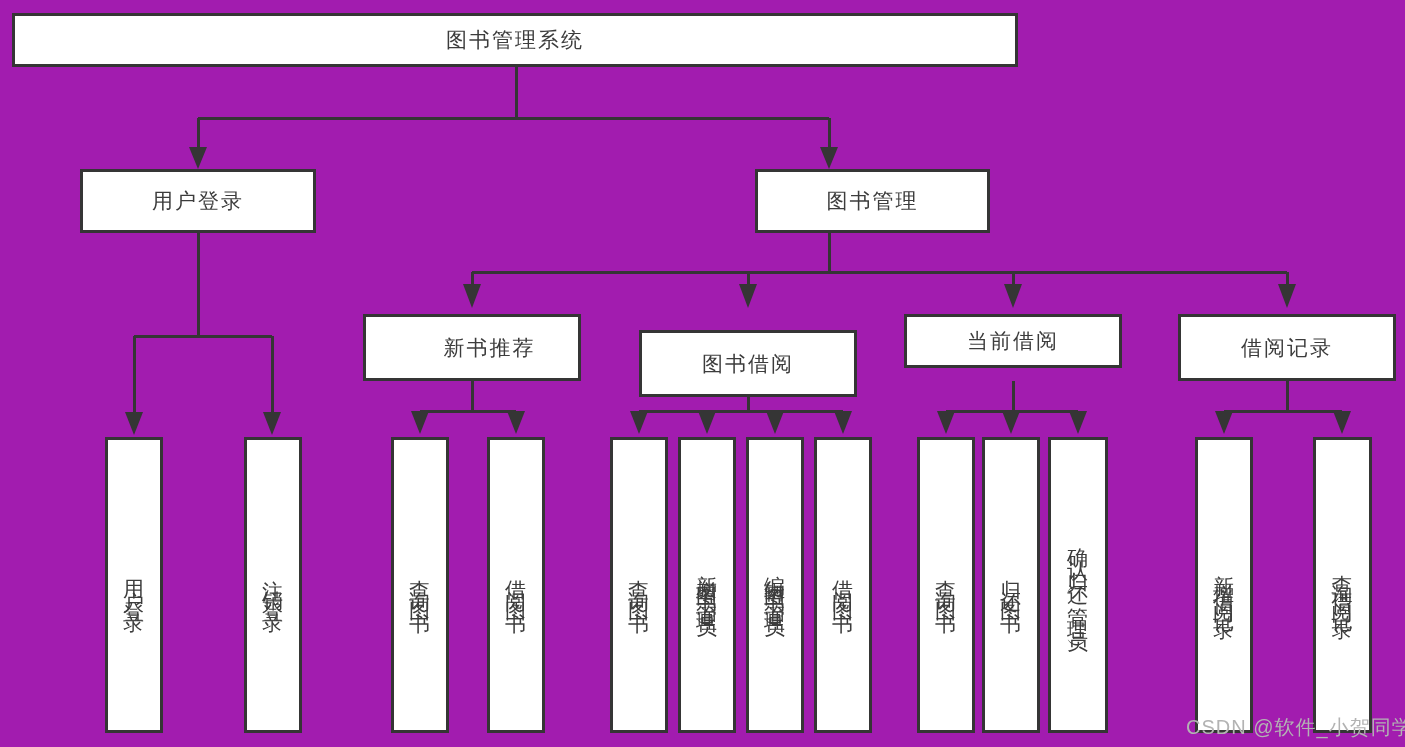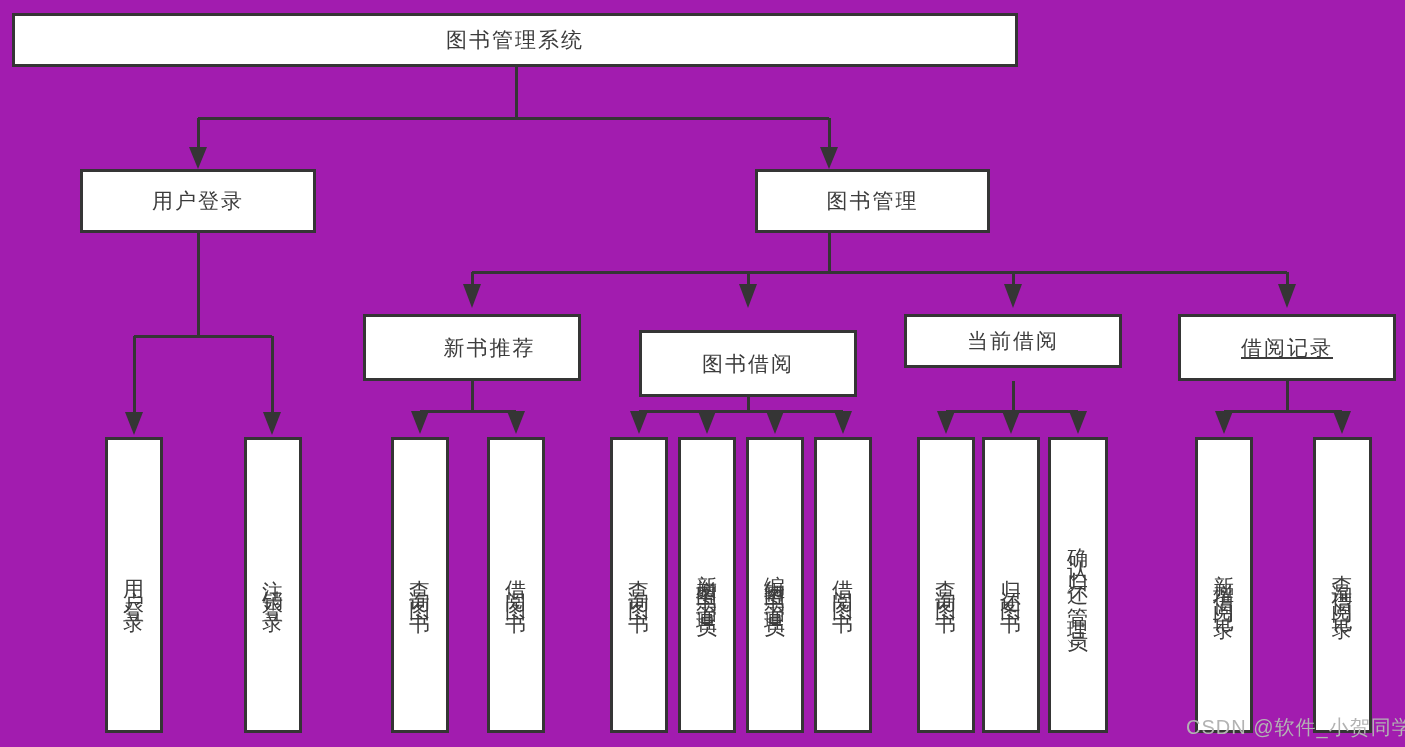--- a/index.html
+++ b/index.html
@@ -121,21 +121,21 @@
   </svg>
 
   <div class="node h-node" style="left:12px; top:13px; width:1006px; height:54px;">图书管理系统</div>
 
   <div class="node h-node" style="left:80px; top:169px; width:236px; height:64px;">用户登录</div>
   <div class="node h-node" style="left:712px; top:169px; width:235px; height:64px;margin-left:43px;">图书管理</div>
 
   <div class="node h-node" style="left:363px; top:314px; width:218px; height:67px;padding-left:35px;">新书推荐</div>
   <div class="node h-node" style="left:639px; top:330px; width:218px; height:67px;">图书借阅</div>
   <div class="node h-node" style="left:904px; top:314px; width:218px; height:54px;">当前借阅</div>
-  <div class="node h-node" style="left:1178px; top:314px; width:218px; height:67px;text-decoration:underline;">借阅记录</div>
+  <div class="node h-node" style="left:1178px; top:314px; width:218px; height:67px;">借阅记录</div>
 
   <div class="node v-node ls-4" style="left:105px; top:437px; width:58px; height:296px;">用户登录</div>
   <div class="node v-node ls-4" style="left:244px; top:437px; width:58px; height:296px;">注销登录</div>
 
   <div class="node v-node ls-4" style="left:391px; top:437px; width:58px; height:296px;">查询图书</div>
   <div class="node v-node ls-4" style="left:487px; top:437px; width:58px; height:296px;">借阅图书</div>
 
   <div class="node v-node ls-4" style="left:610px; top:437px; width:58px; height:296px;">查询图书</div>
   <div class="node v-node ls-10" style="left:678px; top:437px; width:58px; height:296px;">新增图书（管理员）</div>
   <div class="node v-node ls-10" style="left:746px; top:437px; width:58px; height:296px;">编辑图书（管理员）</div>

